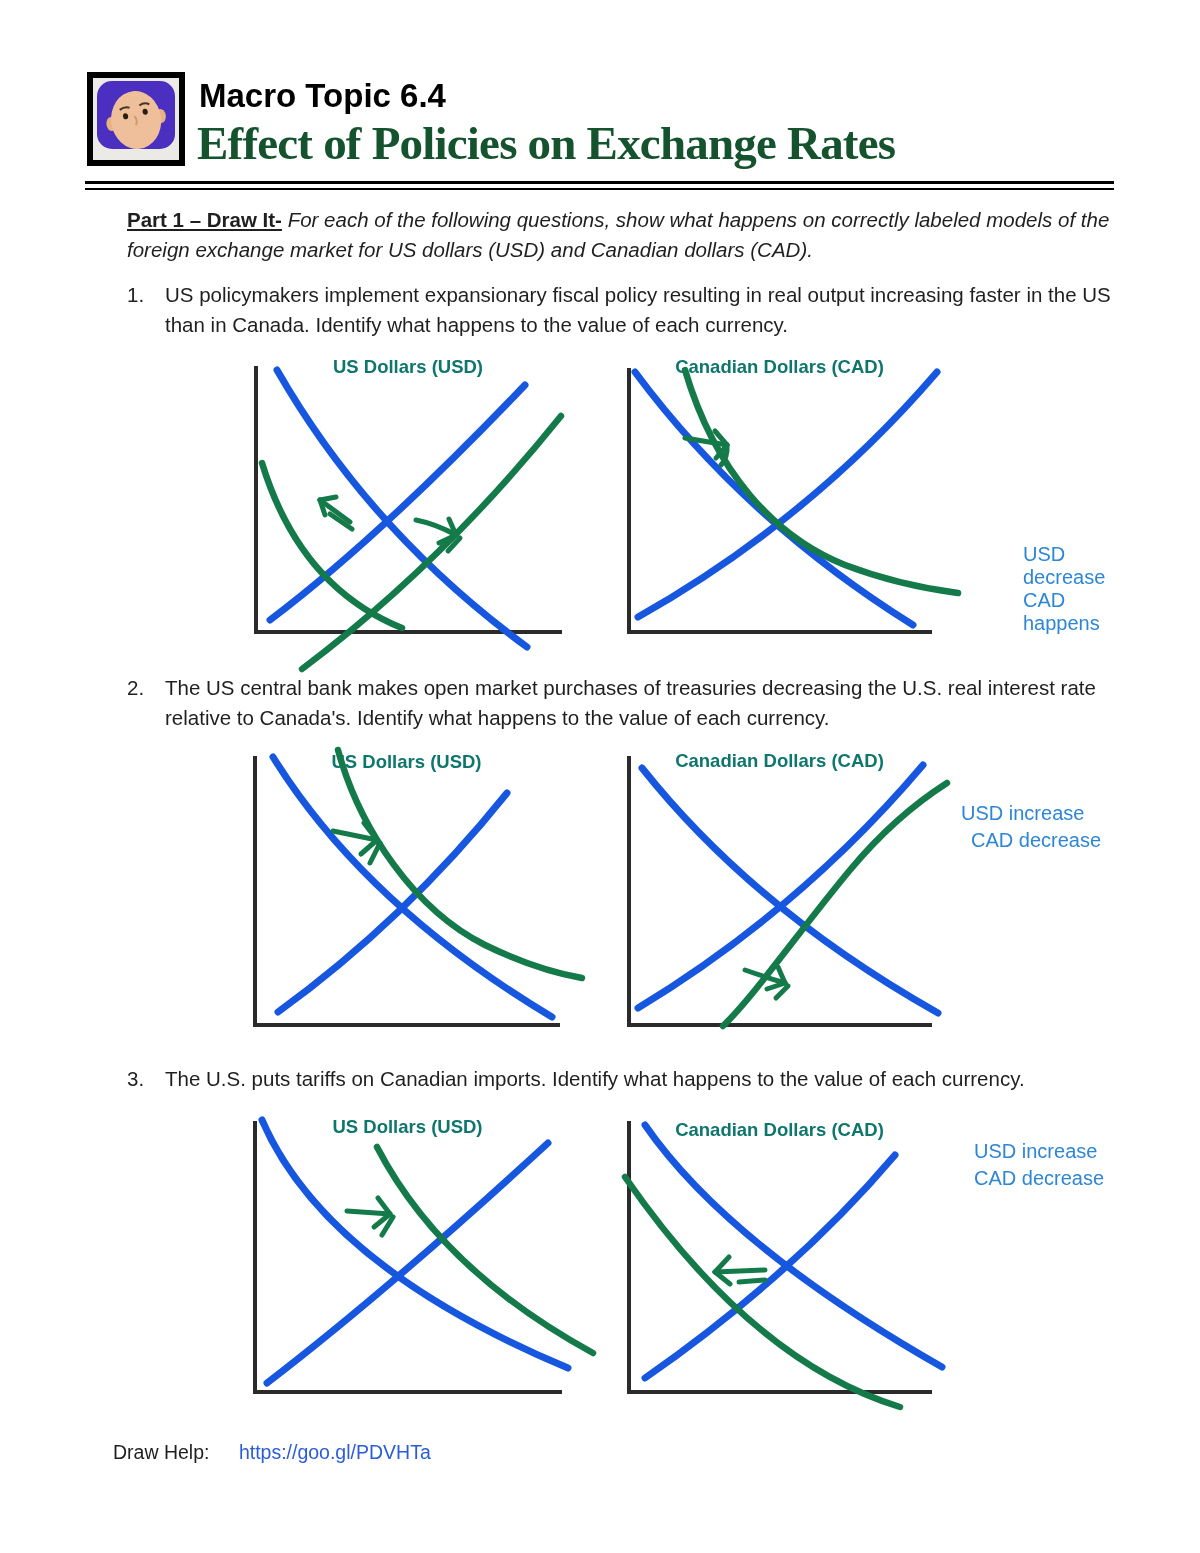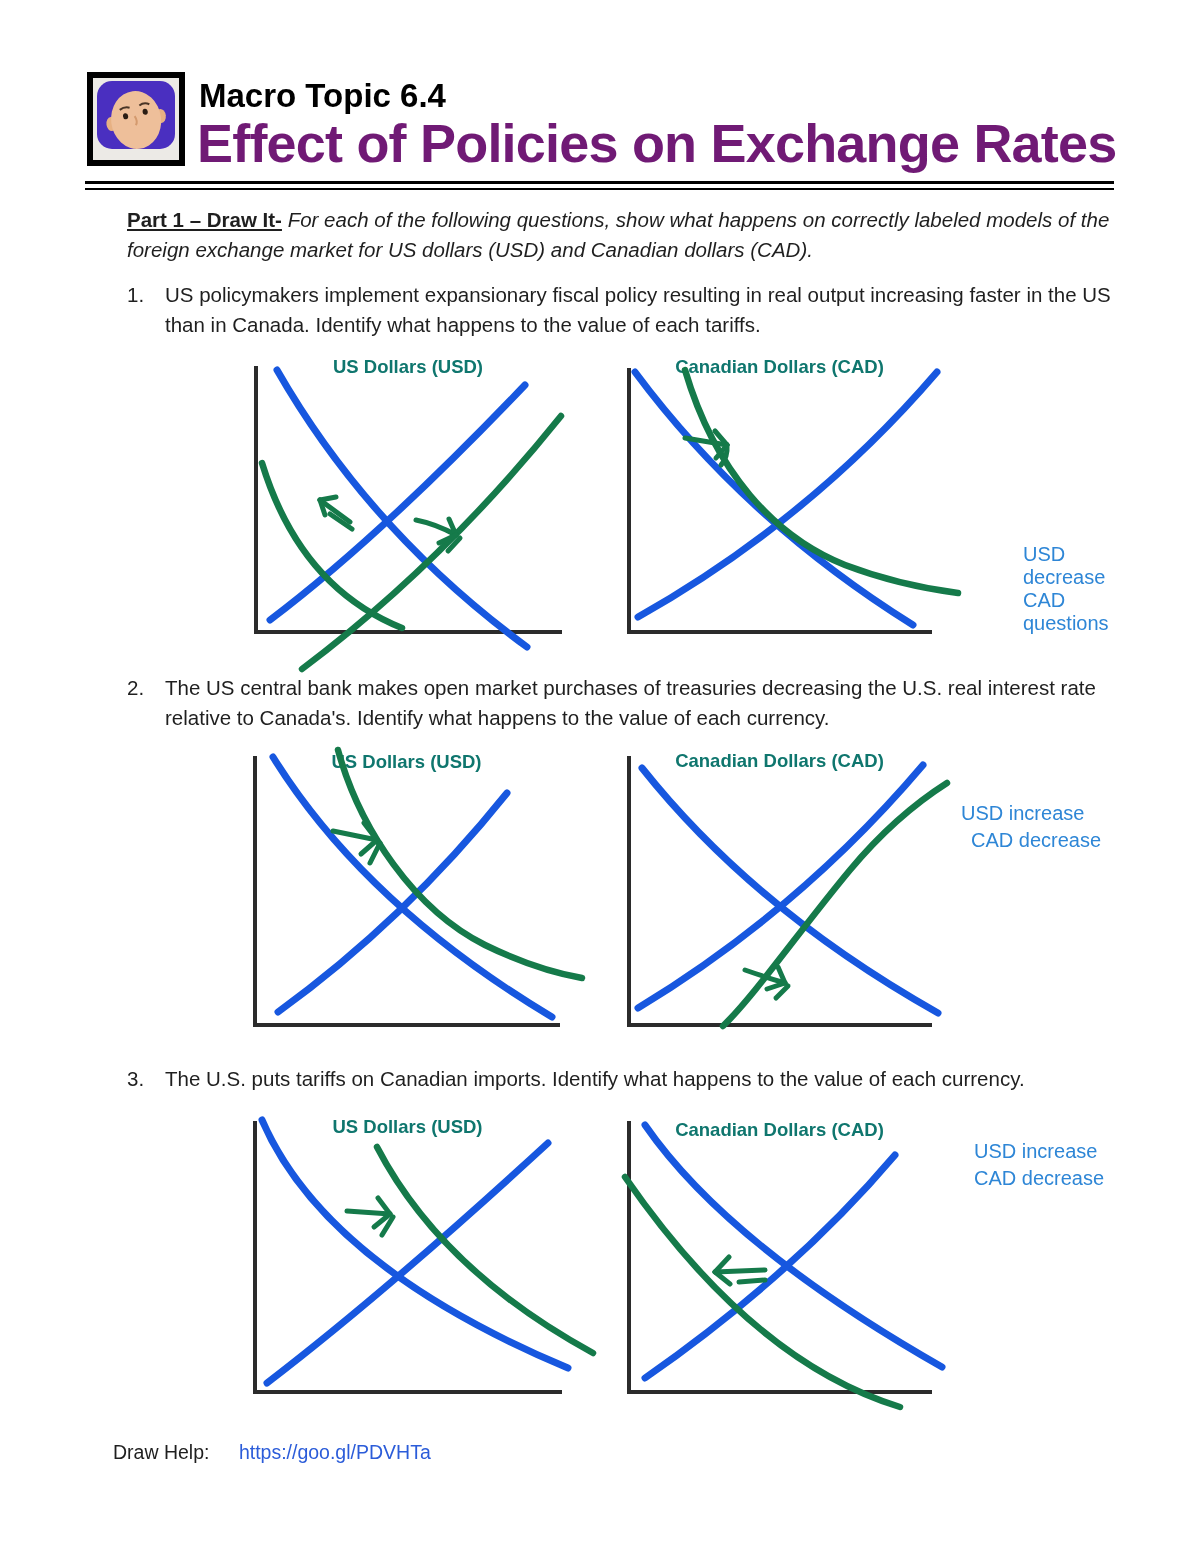--- a/index.html
+++ b/index.html
@@ -3,21 +3,21 @@
 <meta charset="utf-8">
 <style>
   html,body{margin:0;padding:0;background:#ffffff;}
   #page{
     position:relative;width:1125px;height:1553px;background:#fff;
     font-family:"Liberation Sans",sans-serif;color:#1f1f1f;overflow:hidden;
   }
 
   
   .topic{position:absolute;left:199px;top:76px;font-size:33px;font-weight:bold;color:#000;line-height:40px;}
-  .main-title{position:absolute;left:197px;top:118px;font-size:54px;font-weight:bold;color:#701a75;line-height:50px;letter-spacing:-0.8px;white-space:nowrap;}
+  .main-title{position:absolute;left:197px;top:118px;font-size:47px;font-weight:bold;color:#14532d;line-height:50px;letter-spacing:-0.8px;white-space:nowrap;font-family:Liberation Serif, serif;}
   .header-rule{position:absolute;left:85px;top:181px;width:1029px;height:4px;border-top:3px solid #000;border-bottom:2px solid #000;}
   .logo{position:absolute;left:87px;top:72px;width:98px;height:94px;}
 
   
   .para{position:absolute;font-size:20.5px;line-height:30px;color:#1f1f1f;margin-left:32px;}
   .p1-label{font-weight:bold;text-decoration:underline;}
   .p1-instr{font-style:italic;}
   .qitem{display:flex;}
   .qnum{width:38px;flex:0 0 38px;}
   .qtext{width:975px;}
@@ -73,21 +73,21 @@
   <div class="main-title">Effect of Policies on Exchange Rates</div>
   <div class="header-rule"></div>
 
   <div class="para" style="left:95px;top:205px;width:1020px;">
     <span class="p1-label">Part 1 – Draw It-</span>
     <span class="p1-instr">For each of the following questions, show what happens on correctly labeled models of the foreign exchange market for US dollars (USD) and Canadian dollars (CAD).</span>
   </div>
 
   <div class="para qitem" style="left:95px;top:280px;width:1015px;">
     <span class="qnum">1.</span>
-    <span class="qtext">US policymakers implement expansionary fiscal policy resulting in real output increasing faster in the US than in Canada. Identify what happens to the value of each tariffs.</span>
+    <span class="qtext">US policymakers implement expansionary fiscal policy resulting in real output increasing faster in the US than in Canada. Identify what happens to the value of each currency.</span>
   </div>
 
   <div class="graph" style="left:230px;top:352px;width:340px;height:300px;">
     <div class="graph-title" style="left:26px;top:4px;width:304px;">US Dollars (USD)</div>
     <svg viewBox="0 0 340 300" width="340" height="300">
       <path class="axis" d="M 26 16 L 26 280 L 330 280"></path>
       <path class="blue" d="M 47 18 Q 140 180 297 295"></path>
       <path class="blue" d="M 40 268 Q 150 185 295 33"></path>
       <path class="green" d="M 32 111 Q 70 235 172 276"></path>
       <path class="green" d="M 72 317 Q 212 212 331 64"></path>
@@ -117,21 +117,21 @@
         <path class="garrow" d="M 70 86 L 112 93"></path>
         <path class="garrow" d="M 112 93 L 100 79"></path>
         <path class="garrow" d="M 112 93 L 101 106"></path>
         <path class="garrow" d="M 112 93 Q 113 105 106 113"></path>
       </g>
     </svg>
   </div>
 
   <div class="answer" style="left:983px;top:543px;line-height:23px;margin-left:40px;">
     <span class="ans-line">USD decrease</span>
-    <span class="ans-line">CAD questions</span>
+    <span class="ans-line">CAD happens</span>
   </div>
 
   <div class="para qitem" style="left:95px;top:673px;width:1015px;">
     <span class="qnum">2.</span>
     <span class="qtext">The US central bank makes open market purchases of treasuries decreasing the U.S. real interest rate relative to Canada's. Identify what happens to the value of each currency.</span>
   </div>
 
   <div class="graph" style="left:230px;top:745px;width:345px;height:295px;">
     <div class="graph-title" style="left:25px;top:6px;width:303px;">US Dollars (USD)</div>
     <svg viewBox="0 0 345 295" width="345" height="295">

